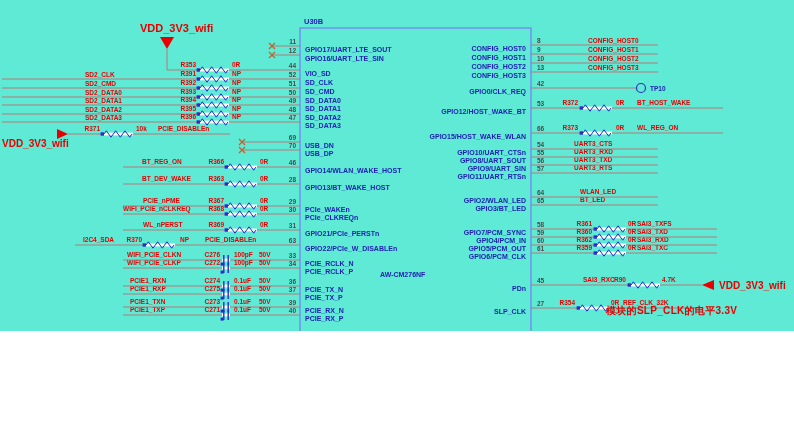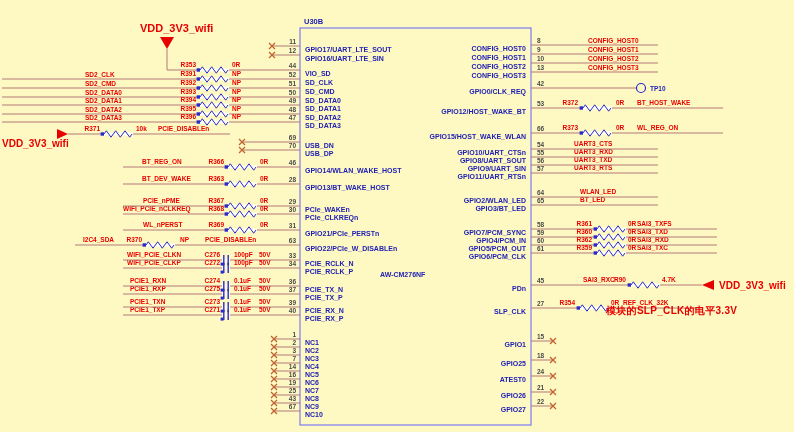--- a/index.html
+++ b/index.html
@@ -1,16 +1,16 @@
 <!DOCTYPE html>
 <html><head>
 <meta charset="utf-8">
 <style>
   html,body{margin:0;padding:0;background:#fff;}
-  #canvas{position:relative;width:794px;height:432px;background:#fef9c3;overflow:hidden;
+  #canvas{position:relative;width:794px;height:331px;background:#5eead4;overflow:hidden;
           font-family:"Liberation Sans",sans-serif;}
   #schematic{position:absolute;left:0;top:0;}
   #note{position:absolute;left:606px;top:304px;width:185px;color:#e80000;
         font-size:10px;font-weight:bold;letter-spacing:0.3px;
         font-family:"Liberation Sans",sans-serif;}
   text{font-family:"Liberation Sans",sans-serif;}
 </style>
 </head>
 <body>
 

